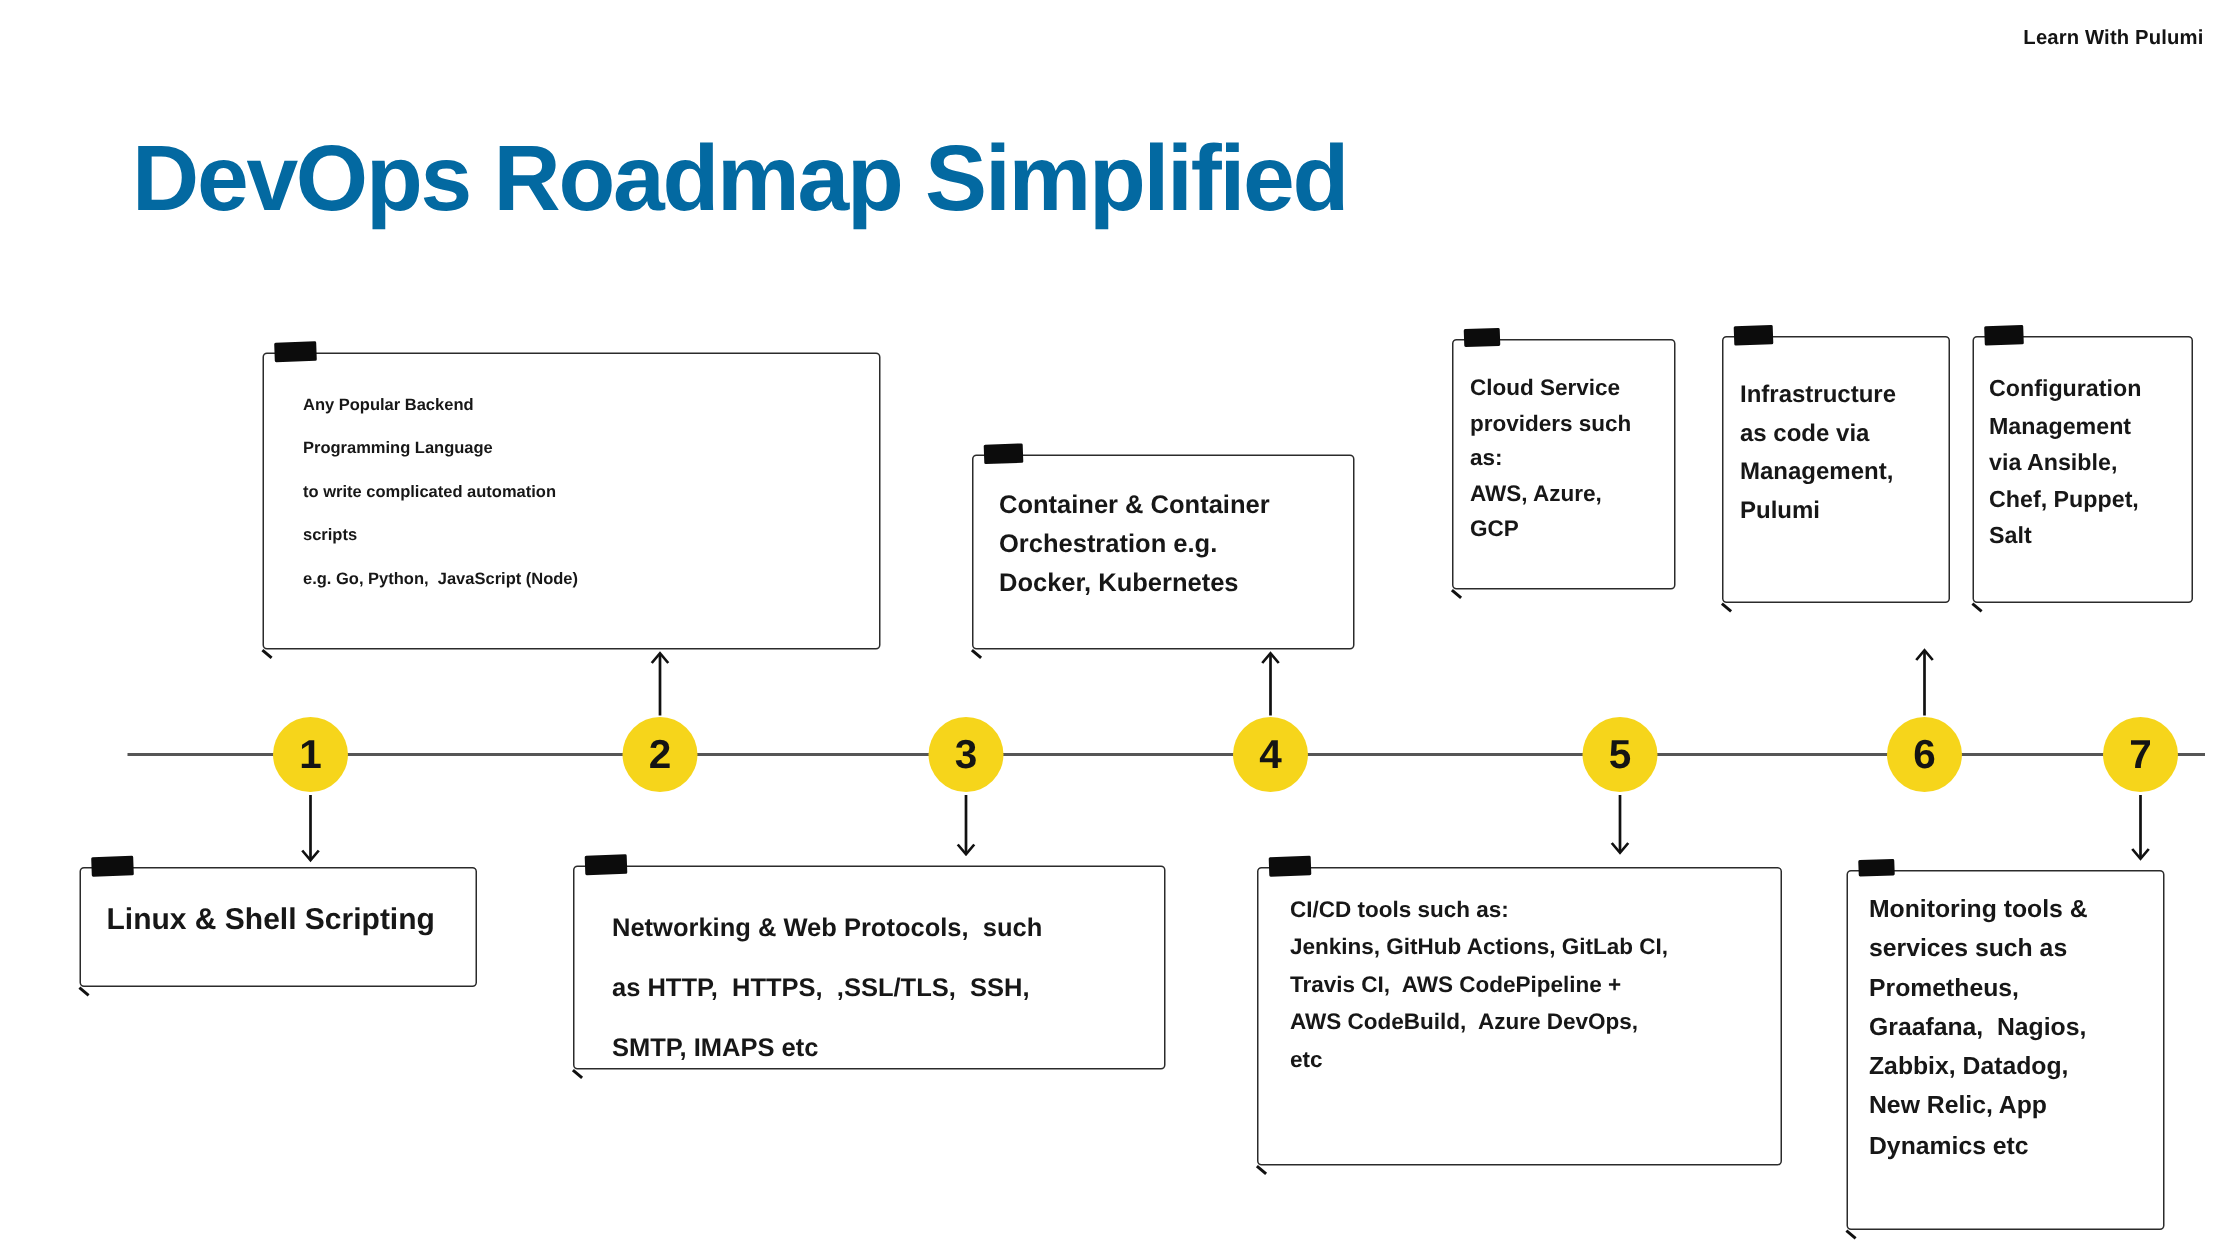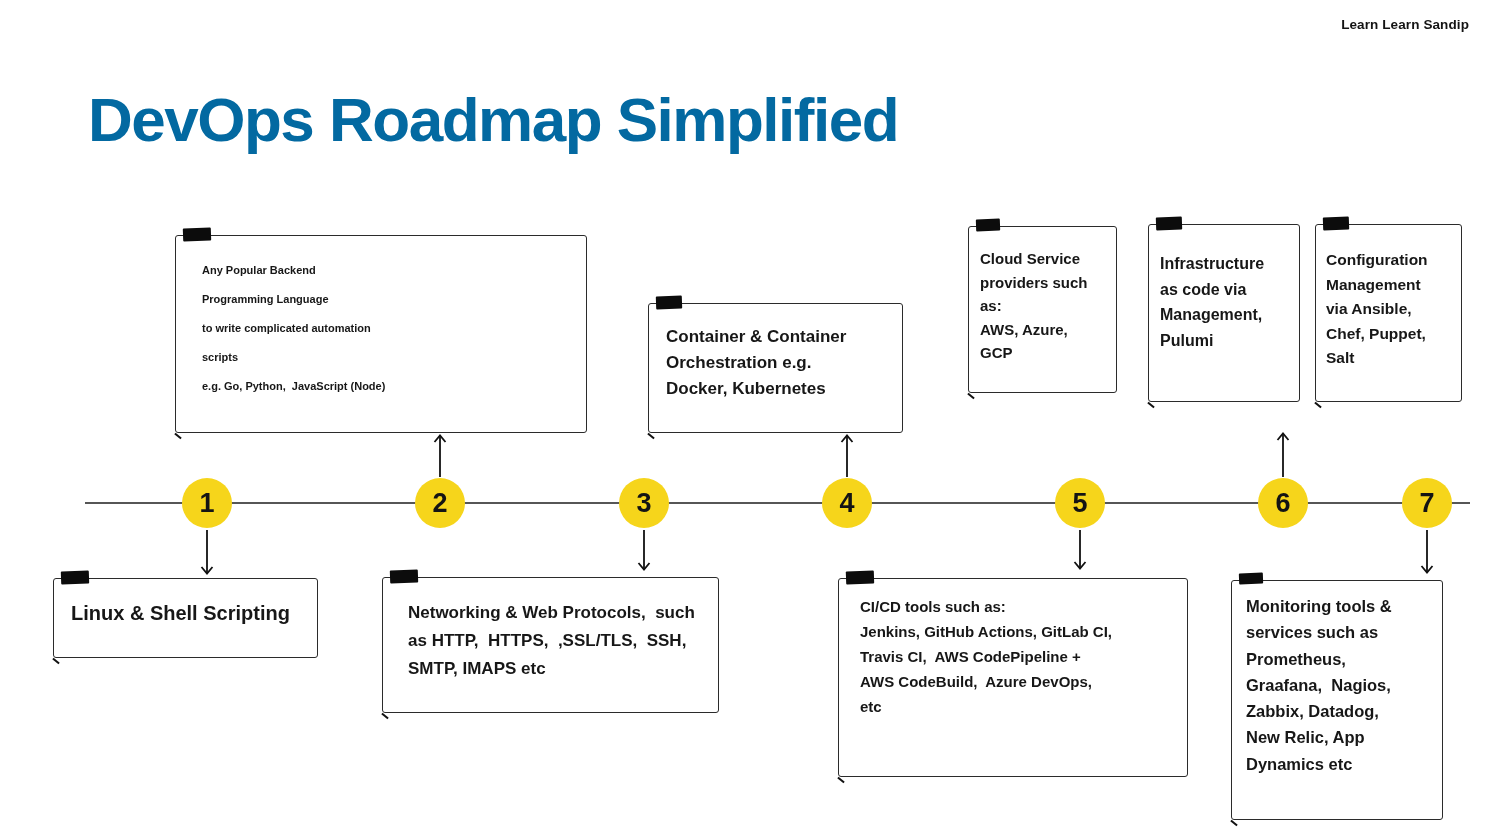--- a/index.html
+++ b/index.html
@@ -48,21 +48,21 @@
   }
 
   .arrow { position:absolute; }
   .arrow line, .arrow polyline { stroke:#111; stroke-width:1.8; fill:none; }
 </style>
 </head>
 <body>
 
 <div class="canvas">
 
-  <div class="brand">Learn Learn Sandip</div>
+  <div class="brand">Learn With Pulumi</div>
   <h1 class="title">DevOps Roadmap Simplified</h1>
 
   <div class="timeline-line"></div>
 
   <div class="step" style="left:182px">1</div>
   <div class="step" style="left:415px">2</div>
   <div class="step" style="left:619px">3</div>
   <div class="step" style="left:822px">4</div>
   <div class="step" style="left:1055px">5</div>
   <div class="step" style="left:1258px">6</div>
@@ -138,21 +138,21 @@
 via Ansible,
 Chef, Puppet,
 Salt</div>
   </div>
 
   <div class="note" style="left:53px; top:578px; width:265px; height:80px; padding:21px 10px 10px 17px; font-size:20px; line-height:26px">
     <span class="clip"></span>
     <div class="note-text">Linux &amp; Shell Scripting</div>
   </div>
 
-  <div class="note" style="left:382px; top:577px; width:337px; height:136px; padding:21px 14px 10px 25px; font-size:17px; line-height:28px">
+  <div class="note" style="left:382px; top:577px; width:395px; height:136px; padding:21px 14px 10px 25px; font-size:17px; line-height:40px">
     <span class="clip"></span>
     <div class="note-text">Networking &amp; Web Protocols,  such
 as HTTP,  HTTPS,  ,SSL/TLS,  SSH,
 SMTP, IMAPS etc</div>
   </div>
 
   <div class="note" style="left:838px; top:578px; width:350px; height:199px; padding:15px 8px 10px 21px; font-size:15px; line-height:25px">
     <span class="clip"></span>
     <div class="note-text">CI/CD tools such as:
 Jenkins, GitHub Actions, GitLab CI,

